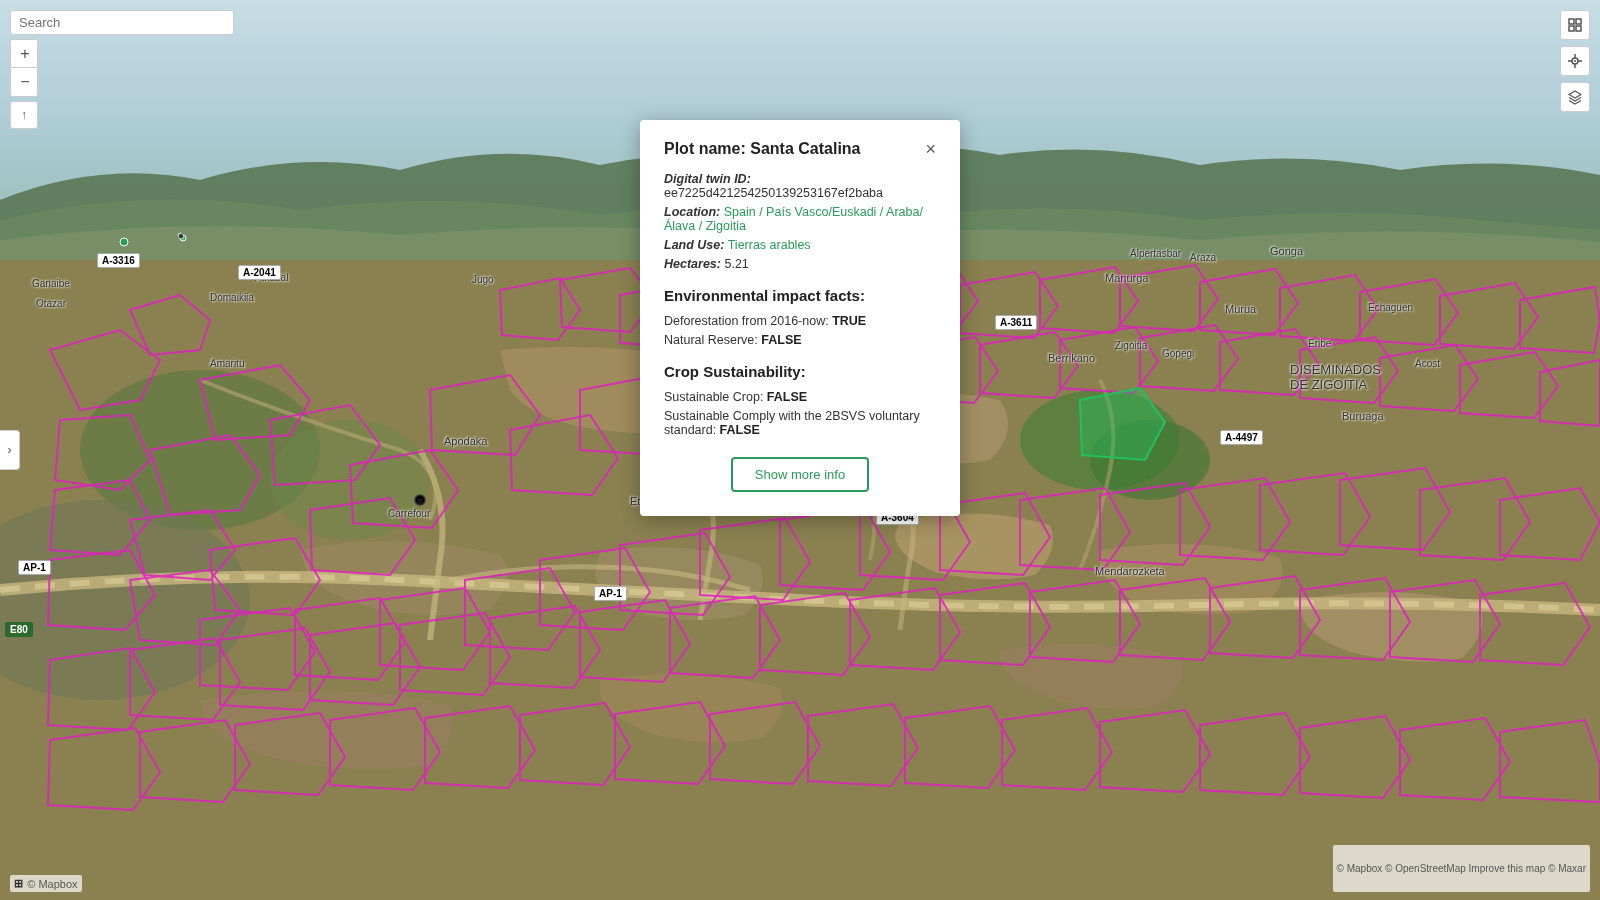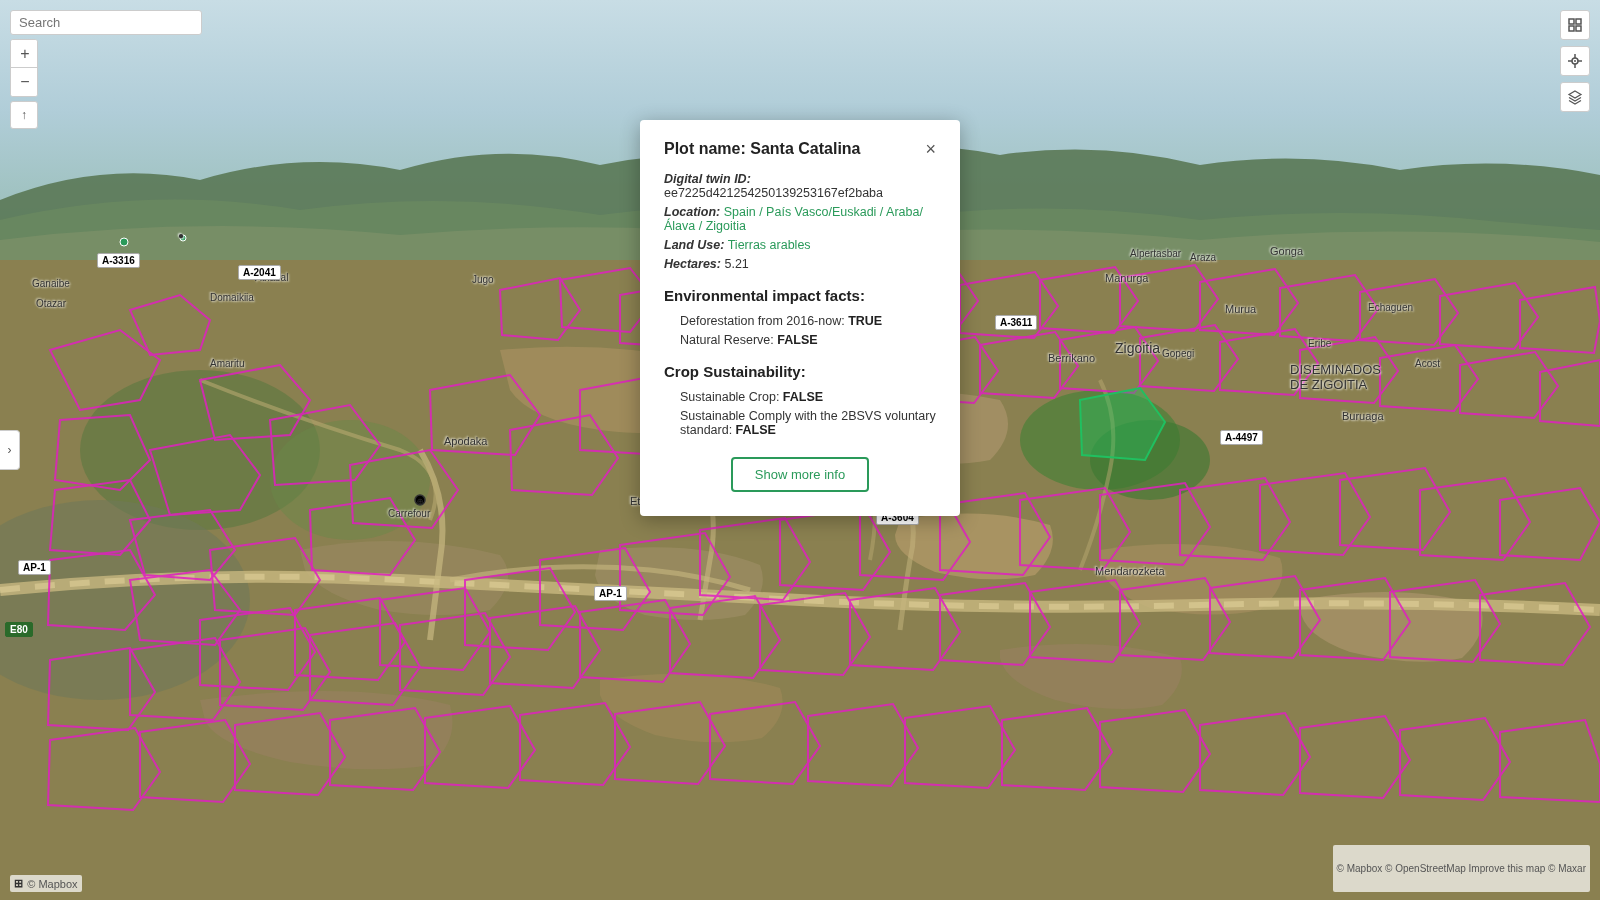--- a/index.html
+++ b/index.html
@@ -22,21 +22,21 @@
       flex-direction: column;
       gap: 4px;
       z-index: 100;
     }
 
     .search-box {
       background: white;
       border: 1px solid #ccc;
       border-radius: 3px;
       padding: 4px 8px;
-      width: 192px;
+      width: 224px;
       display: flex;
       align-items: flex-start;
       gap: 6px;
     }
 
     .search-box input {
       border: none;
       outline: none;
       font-size: 13px;
       width: 100%;
@@ -218,21 +218,20 @@
       font-weight: bold;
       color: #222;
       margin-top: 16px;
       margin-bottom: 10px;
     }
 
     .popup-fact {
       font-size: 12.5px;
       margin-bottom: 5px;
       color: #333;
-      margin-left: 16px;
     }
 
     .popup-fact .val-true {
       color: #222;
       font-weight: bold;
     }
 
     .popup-fact .val-false {
       color: #222;
       font-weight: bold;
@@ -457,21 +456,21 @@
 
     <circle cx="420" cy="500" r="5" fill="#white" stroke="#333" stroke-width="1.5"></circle>
     <text x="420" y="504" text-anchor="middle" font-size="8" fill="#333">⊕</text>
   </svg>
 
   <div class="place-label" style="left:444px;top:435px;">Apodaka</div>
   <div class="place-label" style="left:630px;top:495px;">Etxabarri-Ibina</div>
   <div class="place-label" style="left:1095px;top:565px;">Mendarozketa</div>
   <div class="place-label" style="left:388px;top:508px;font-size:10px;">Carrefour</div>
   <div class="place-label" style="left:1048px;top:352px;">Berrikano</div>
-  <div class="place-label" style="left:1115px;top:340px;font-size:14px;">Zigoitia</div>
+  <div class="place-label" style="left:1115px;top:340px;font-size:10px;">Zigoitia</div>
   <div class="place-label" style="left:1162px;top:348px;font-size:10px;">Gopegi</div>
   <div class="place-label" style="left:1308px;top:338px;font-size:10px;">Eribe</div>
   <div class="place-label" style="left:1225px;top:303px;">Murua</div>
   <div class="place-label" style="left:1342px;top:410px;">Buruaga</div>
   <div class="place-label" style="left:1270px;top:245px;">Gonga</div>
   <div class="place-label" style="left:1105px;top:272px;">Manurga</div>
   <div class="place-label" style="left:1415px;top:358px;font-size:10px;">Acost</div>
   <div class="place-label" style="left:1368px;top:302px;font-size:10px;">Echaguen</div>
   <div class="place-label" style="left:1255px;top:362px;font-size:13px;padding-left:35px;">DISEMINADOS<br>DE ZIGOITIA</div>
   <div class="place-label" style="left:1130px;top:248px;font-size:10px;">Alpertasbar</div>

